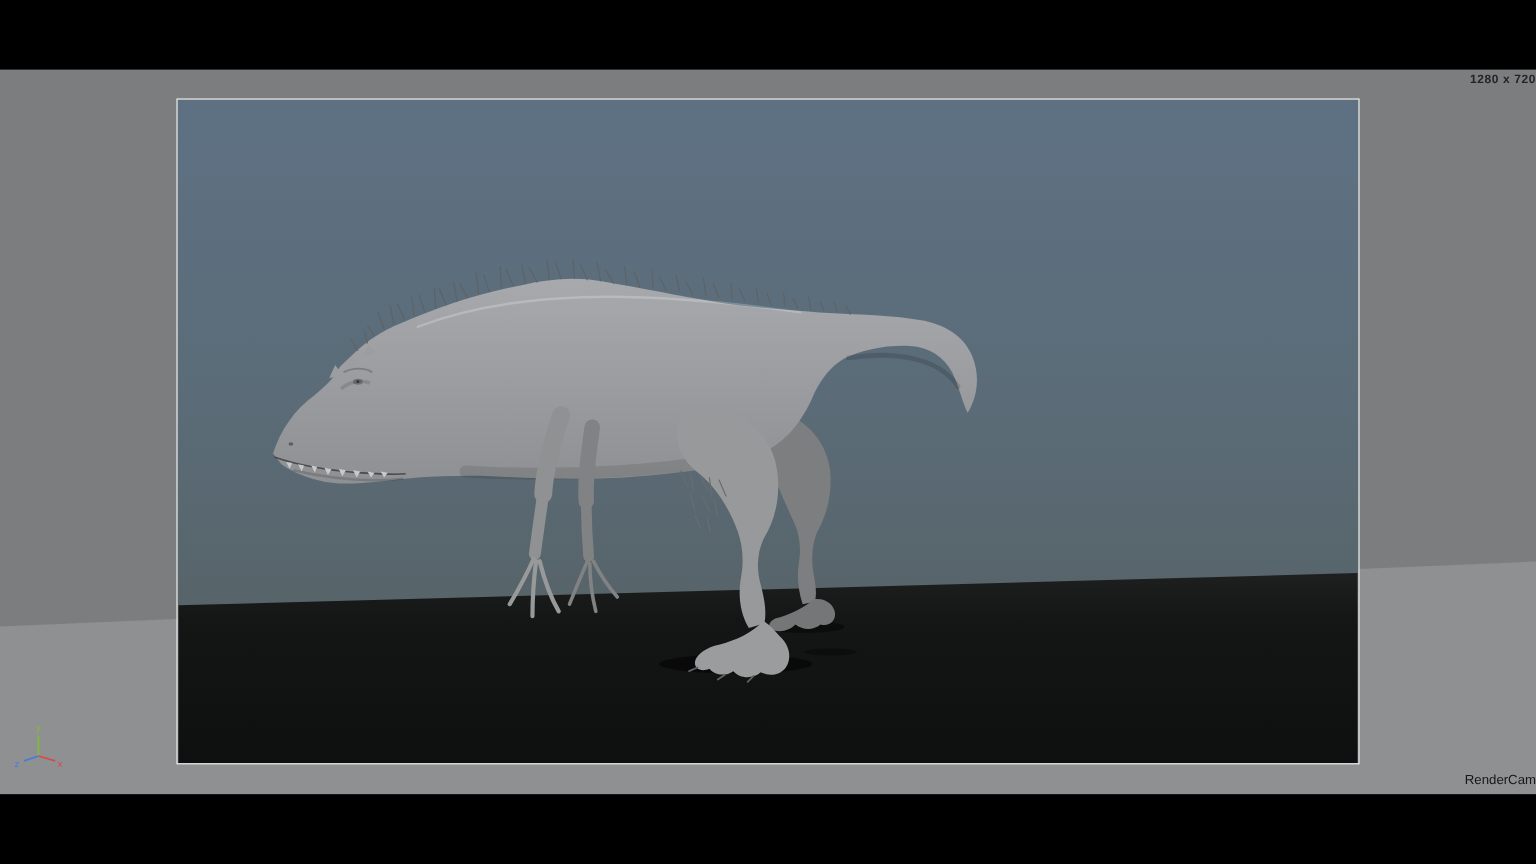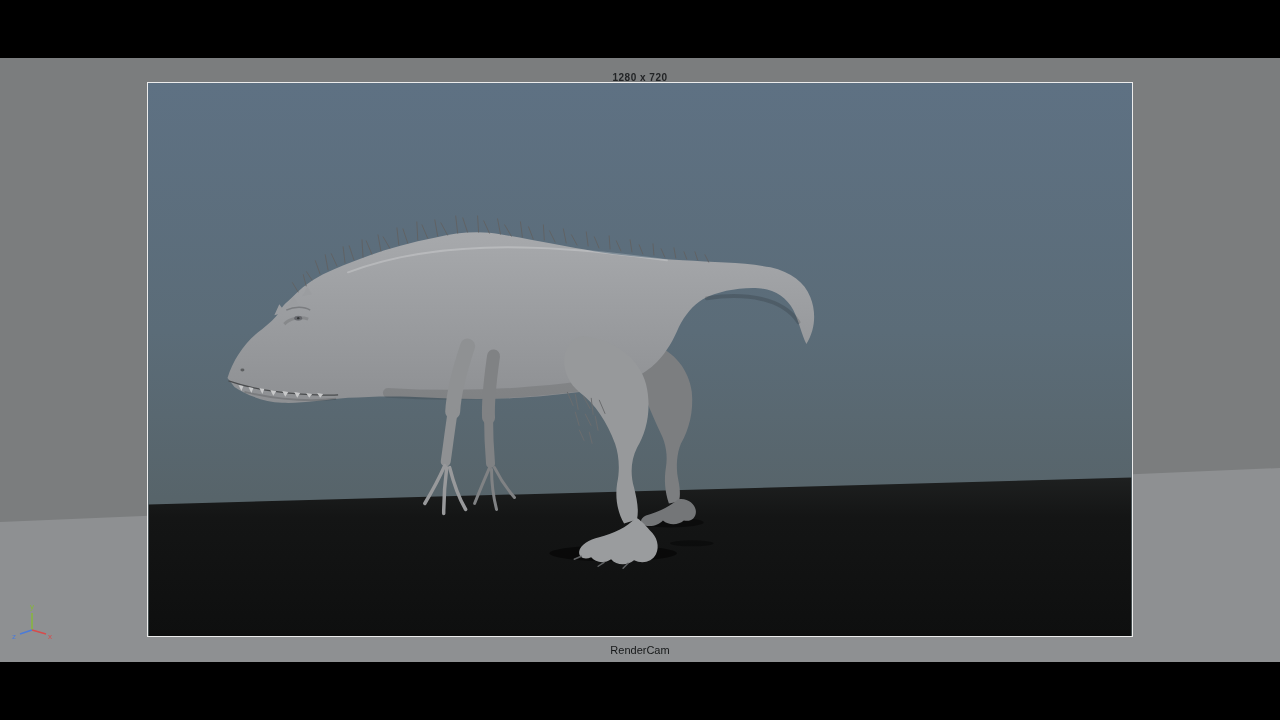--- a/index.html
+++ b/index.html
@@ -13,35 +13,35 @@
   .letterbox.bottom { top: 662px; height: 58px; }
 
   .viewport {
     position: absolute; left: 0; top: 58px; width: 1280px; height: 604px;
     background: #7b7d7e; overflow: hidden;
   }
 
   .dim-floor { position: absolute; left: 0; top: 0; width: 1280px; height: 604px; display: block; }
 
   .res-label {
-    position: absolute; top: 14px; left: 0; width: 100%;
-    text-align: center; font-size: 10px; font-weight: 700; color: #222426;
+    position: absolute; top: 3px; left: 0; width: 100%;
+    text-align: right; font-size: 10px; font-weight: 700; color: #222426;
     letter-spacing: 0.5px;
   }
 
   .camera-frame {
     position: absolute; left: 147px; top: 24px; width: 986px; height: 555px;
     border: 1px solid #ececec; overflow: hidden;
     background: linear-gradient(180deg, #5e7183 0%, #5b6c78 45%, #57646a 75%, #535f60 100%);
   }
   .scene-svg { position: absolute; left: 0; top: 0; width: 984px; height: 553px; display: block; }
 
   .camera-label {
     position: absolute; top: 586px; left: 0; width: 100%;
-    text-align: center; font-size: 11px; color: #161819;
+    text-align: right; font-size: 11px; color: #161819;
   }
 
   .axis-gizmo { position: absolute; left: 8px; top: 540px; width: 48px; height: 48px; }
   .axis-gizmo text { font-size: 8px; font-family: "Liberation Sans", sans-serif; }
 </style>
 </head>
 <body>
 
 <div class="stage">
 

